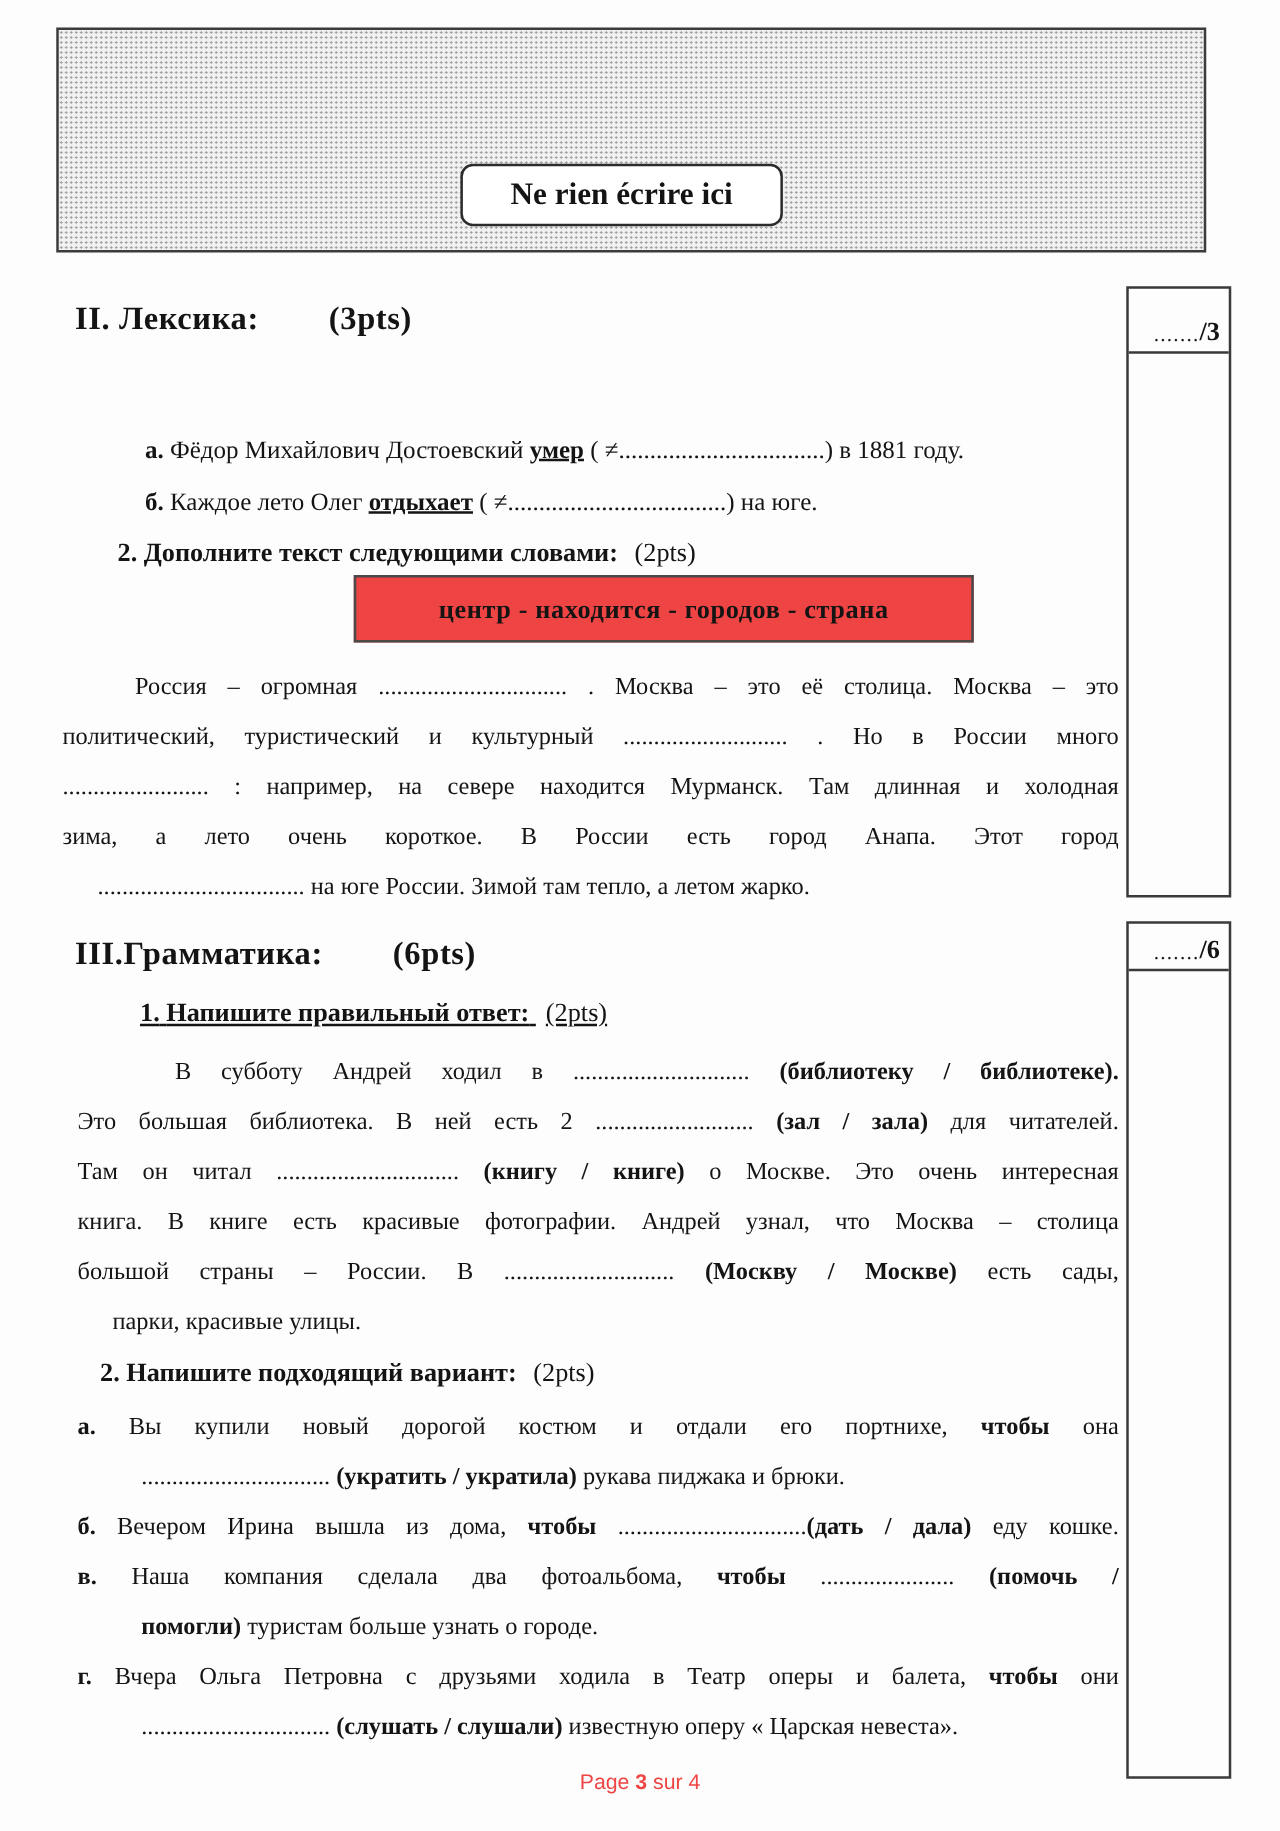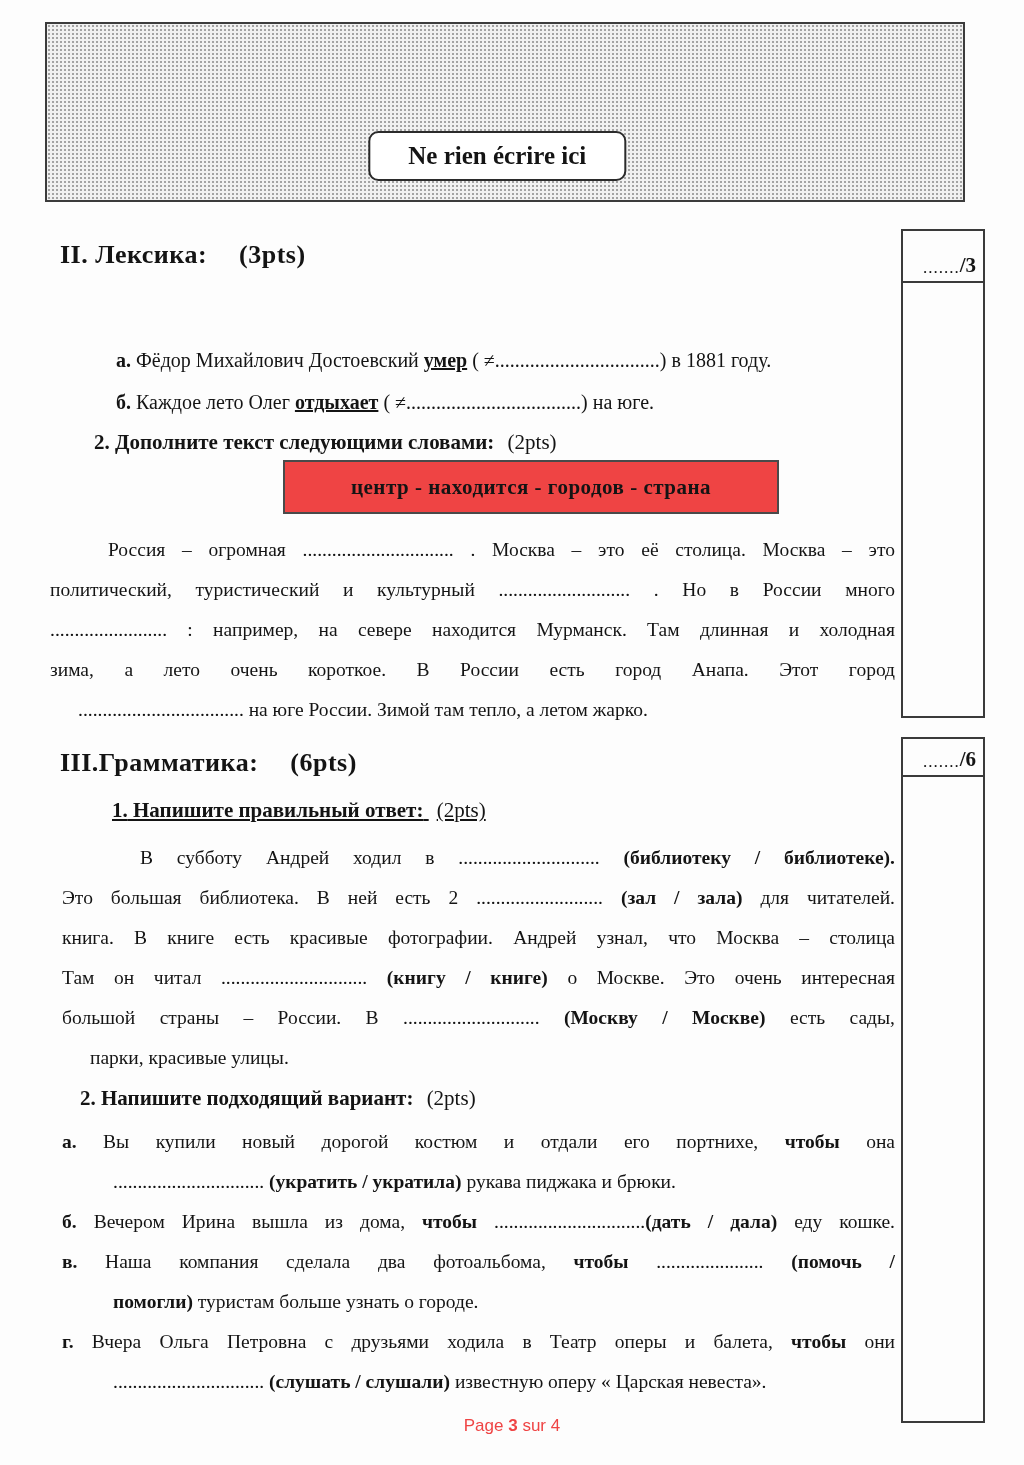--- a/index.html
+++ b/index.html
@@ -31,21 +31,21 @@
   .score2 .score-head{height:38px;}
   .score-dots{font-size:17px;letter-spacing:1px;}
   .score-val{font-weight:bold;font-size:21px;}
 
   .abs{position:absolute;}
   .bold{font-weight:bold;}
   .u{text-decoration:underline;}
   .nowrap{white-space:nowrap;}
 
   .h2head{left:60px;top:240px;font-size:26px;font-weight:bold;letter-spacing:0.5px;}
-  .h2head .pts{margin-left:32px;}
+  .h2head .pts{margin-left:56px;}
   .exhead{font-size:21px;font-weight:bold;}
   .exhead .pts{font-weight:normal;margin-left:8px;}
   .itemline{font-size:20px;white-space:nowrap;}
 
   .wordbank{
     left:283px;top:460px;width:492px;height:50px;border:2px solid #4a4a4a;
     display:flex;align-items:center;justify-content:center;
     font-weight:bold;font-size:21px;letter-spacing:0.5px;background:#ef4444;
   }
 
@@ -121,22 +121,22 @@
 
   <div class="abs exhead nowrap" style="left:112px;top:798px;text-decoration:underline;">
     <span>1.</span>
     <span>Напишите правильный ответ:</span>
     <span class="pts">(2pts)</span>
   </div>
 
   <div class="abs para" style="left:62px;top:838px;width:833px;">
     <div class="jline indent2"><span>В субботу Андрей  ходил  в ............................. </span><span class="bold">(библиотеку / библиотеке).</span><span></span></div>
     <div class="jline"><span>Это большая библиотека. В ней есть 2 .......................... </span><span class="bold">(зал / зала)</span><span> для читателей.</span></div>
+    <div class="jline"><span>Там он читал .............................. </span><span class="bold">(книгу / книге)</span><span> о Москве. Это очень интересная</span></div>
     <div class="jline"><span>книга. В книге есть красивые фотографии. Андрей узнал,  что Москва – столица</span><span class="bold"></span><span></span></div>
-    <div class="jline"><span>Там он читал .............................. </span><span class="bold">(книгу / книге)</span><span> о Москве. Это очень интересная</span></div>
     <div class="jline"><span>большой  страны  –  России.  В  ............................ </span><span class="bold">(Москву / Москве)</span><span> есть сады,</span></div>
     <div class="lline"><span>парки, красивые улицы.</span><span class="bold"></span><span></span></div>
   </div>
 
   <div class="abs exhead nowrap" style="left:80px;top:1086px;">
     <span>2.</span>
     <span>Напишите подходящий вариант:</span>
     <span class="pts">(2pts)</span>
   </div>
 

